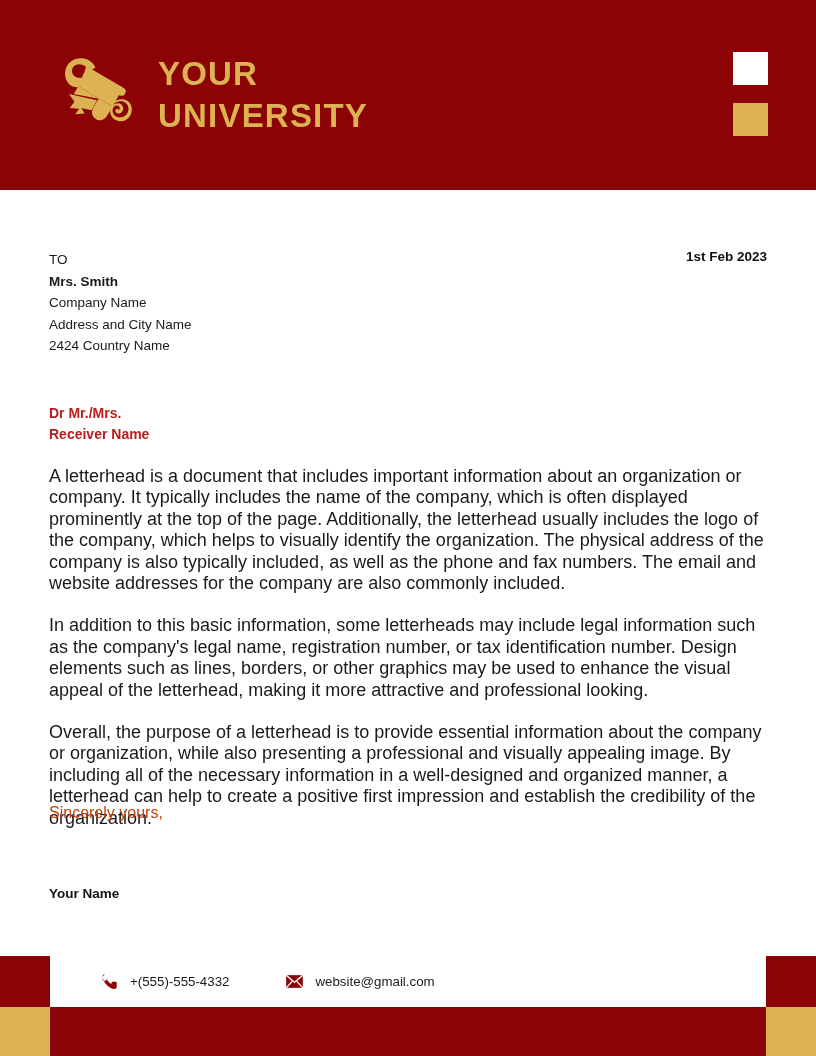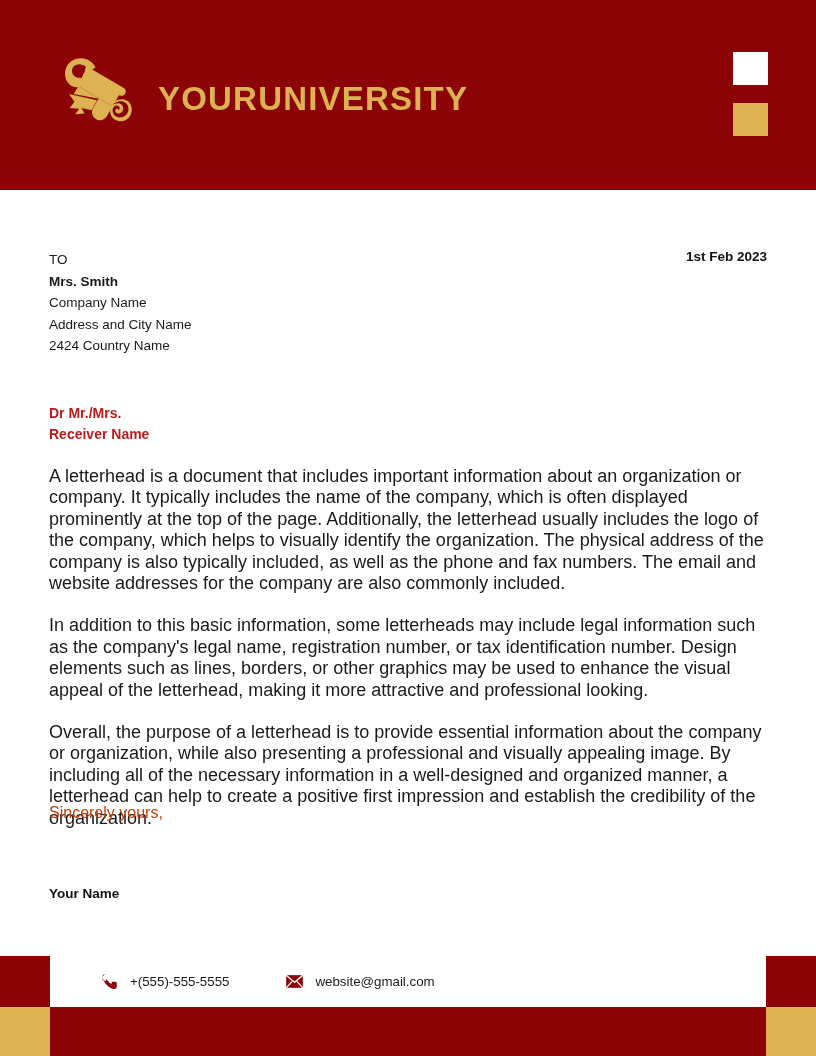--- a/index.html
+++ b/index.html
@@ -38,22 +38,22 @@
     align-items: center;
     gap: 22px;
   }
   #logo-mark {
     width: 78px;
     height: 84px;
     flex: none;
   }
   #brand-text {
     display: flex;
+    flex-direction: column;
     line-height: 1.0;
-    align-items: flex-end;
   }
   .brand-line {
     color: #DDB252;
     font-size: 33px;
     font-weight: bold;
     letter-spacing: 1.2px;
     white-space: nowrap;
   }
   #brand-line-2 {
     margin-top: 9px;
@@ -291,21 +291,21 @@
     <div id="footer-left-bottom"></div>
     <div id="footer-right-top"></div>
     <div id="footer-right-bottom"></div>
 
     <div id="footer-contact-bar">
 
       <div class="contact-item" id="contact-phone">
         <svg class="contact-icon" viewBox="0 0 24 24">
           <path fill="#8B0304" d="M6.2 2.4 C4.6 2.4 3.3 3.7 3.3 5.3 L3.3 9.4 C3.3 10.3 4.0 11.0 4.9 11.0 L6.6 11.0 C7.5 11.0 8.2 10.3 8.2 9.4 L8.2 7.8 C8.9 10.6 11.3 13.6 14.6 15.2 L14.6 13.9 C14.6 13.0 15.3 12.3 16.2 12.3 L19.5 12.3 C20.4 12.3 21.1 13.0 21.1 13.9 L21.1 18.7 C21.1 20.3 19.8 21.6 18.2 21.6 C11.4 21.0 3.9 13.3 3.3 6.0 Z"></path>
         </svg>
-        <span class="contact-text">+(555)-555-5555</span>
+        <span class="contact-text">+(555)-555-4332</span>
       </div>
 
 
       <div class="contact-item" id="contact-email">
         <svg class="contact-icon" viewBox="0 0 24 24">
           <rect x="1.5" y="4" width="21" height="16" fill="#8B0304"></rect>
           <path d="M1.5 4 L12 13 L22.5 4" stroke="#ffffff" stroke-width="1.7" fill="none"></path>
           <path d="M1.5 20 L9 12 M22.5 20 L15 12" stroke="#ffffff" stroke-width="1.5" fill="none"></path>
         </svg>
         <span class="contact-text">website@gmail.com</span>

